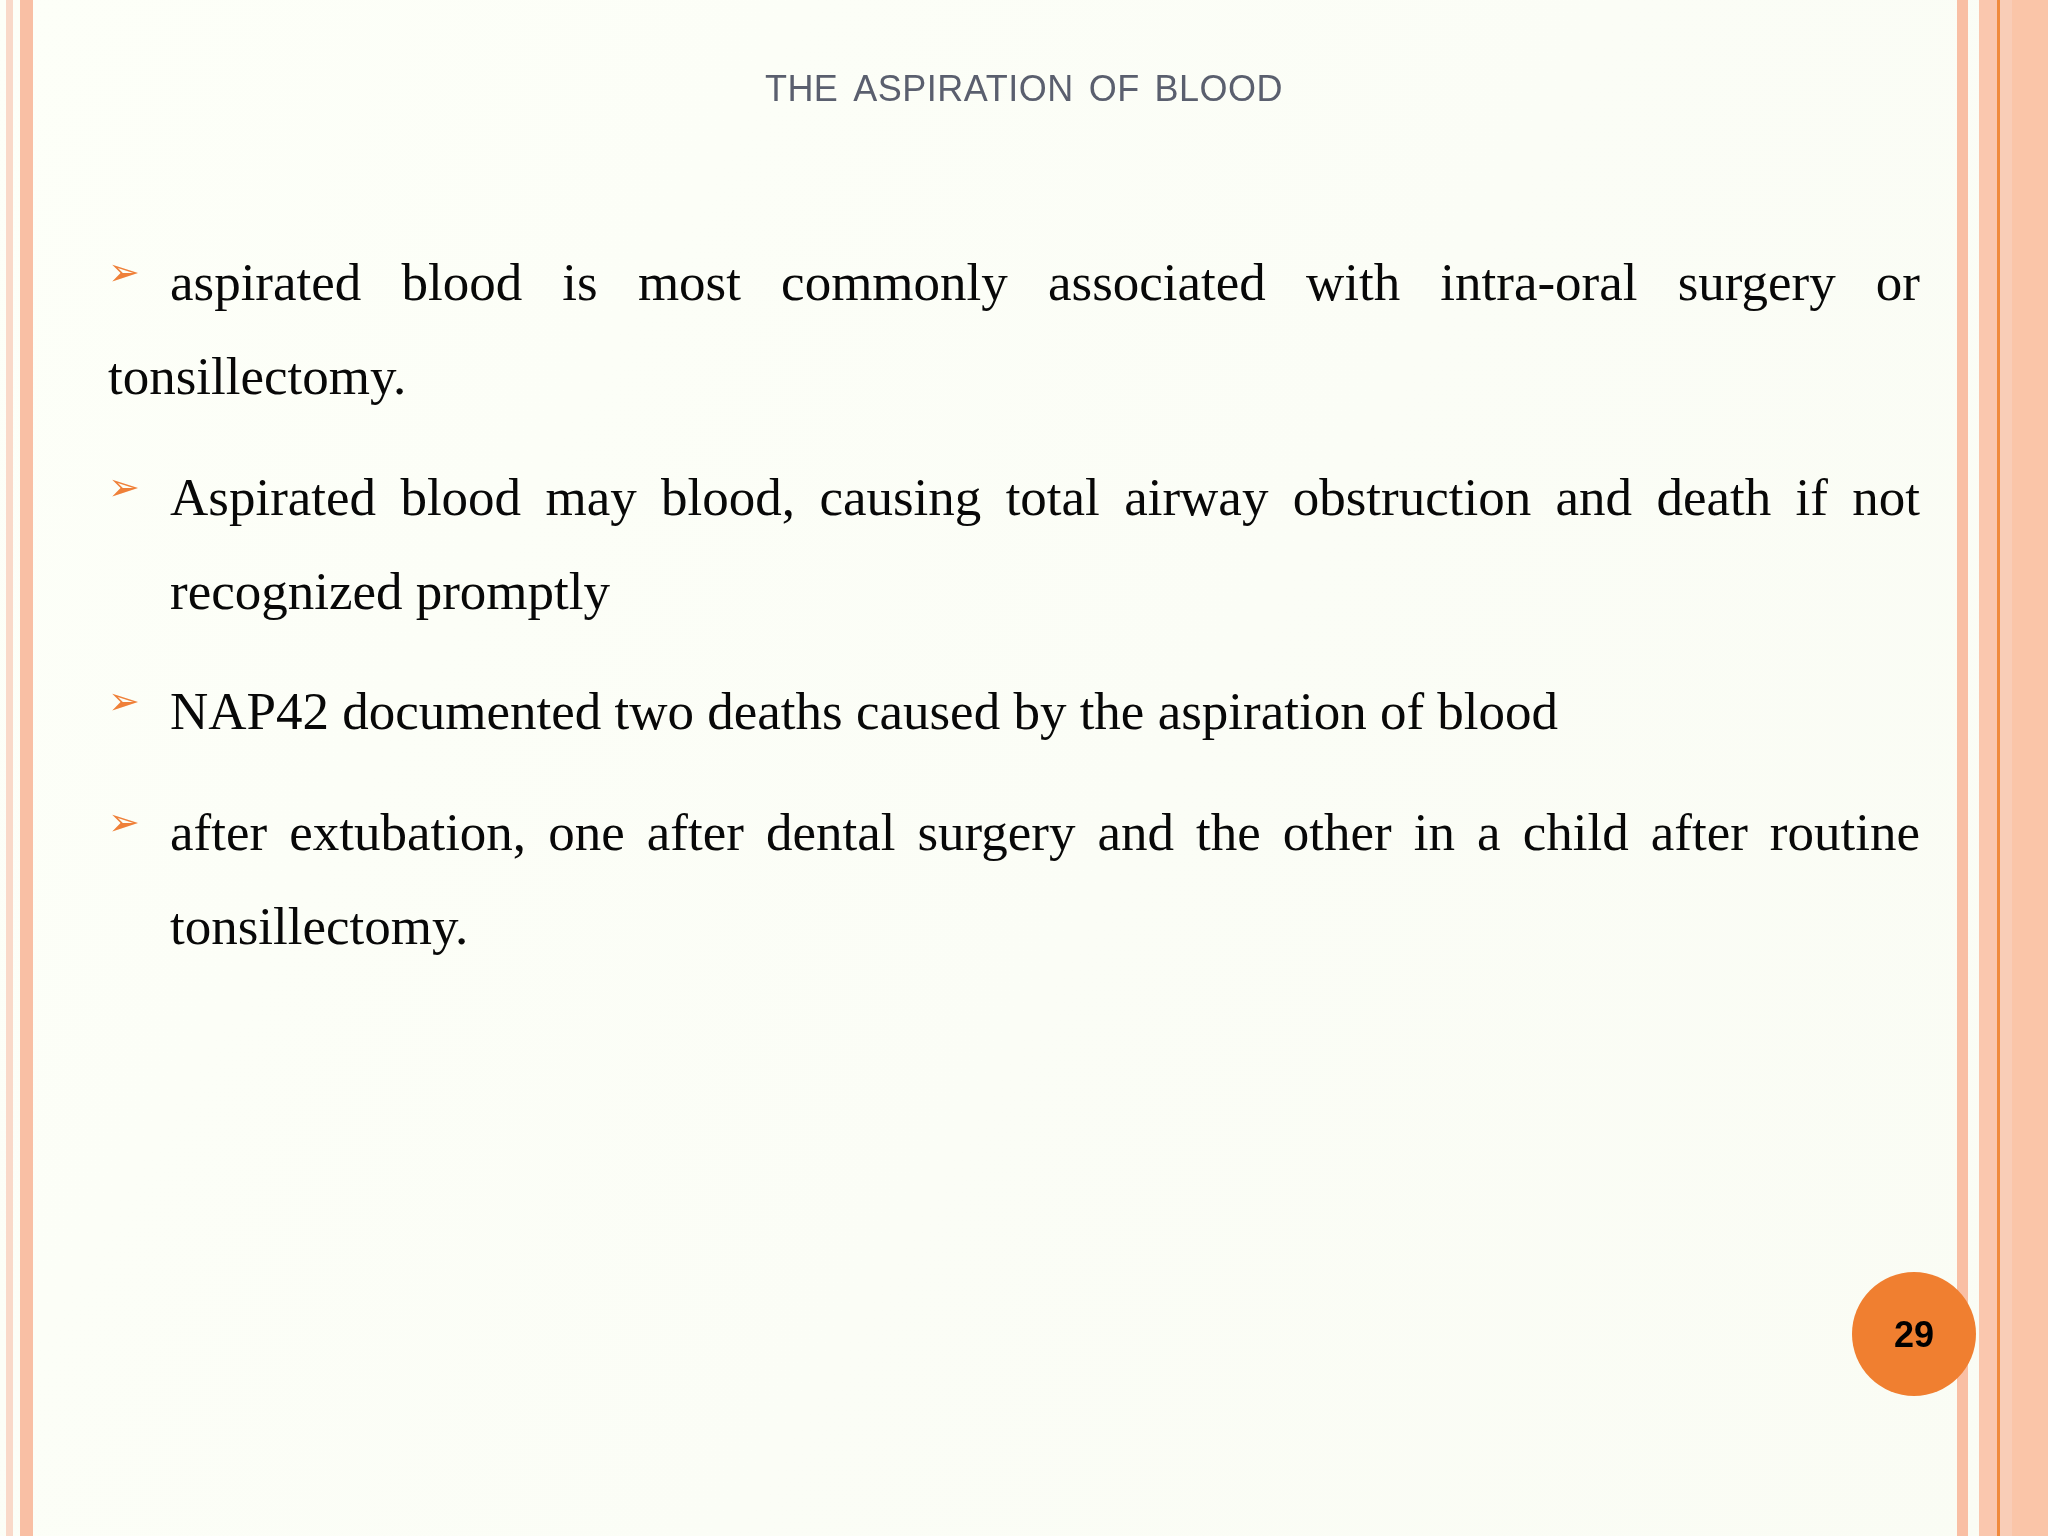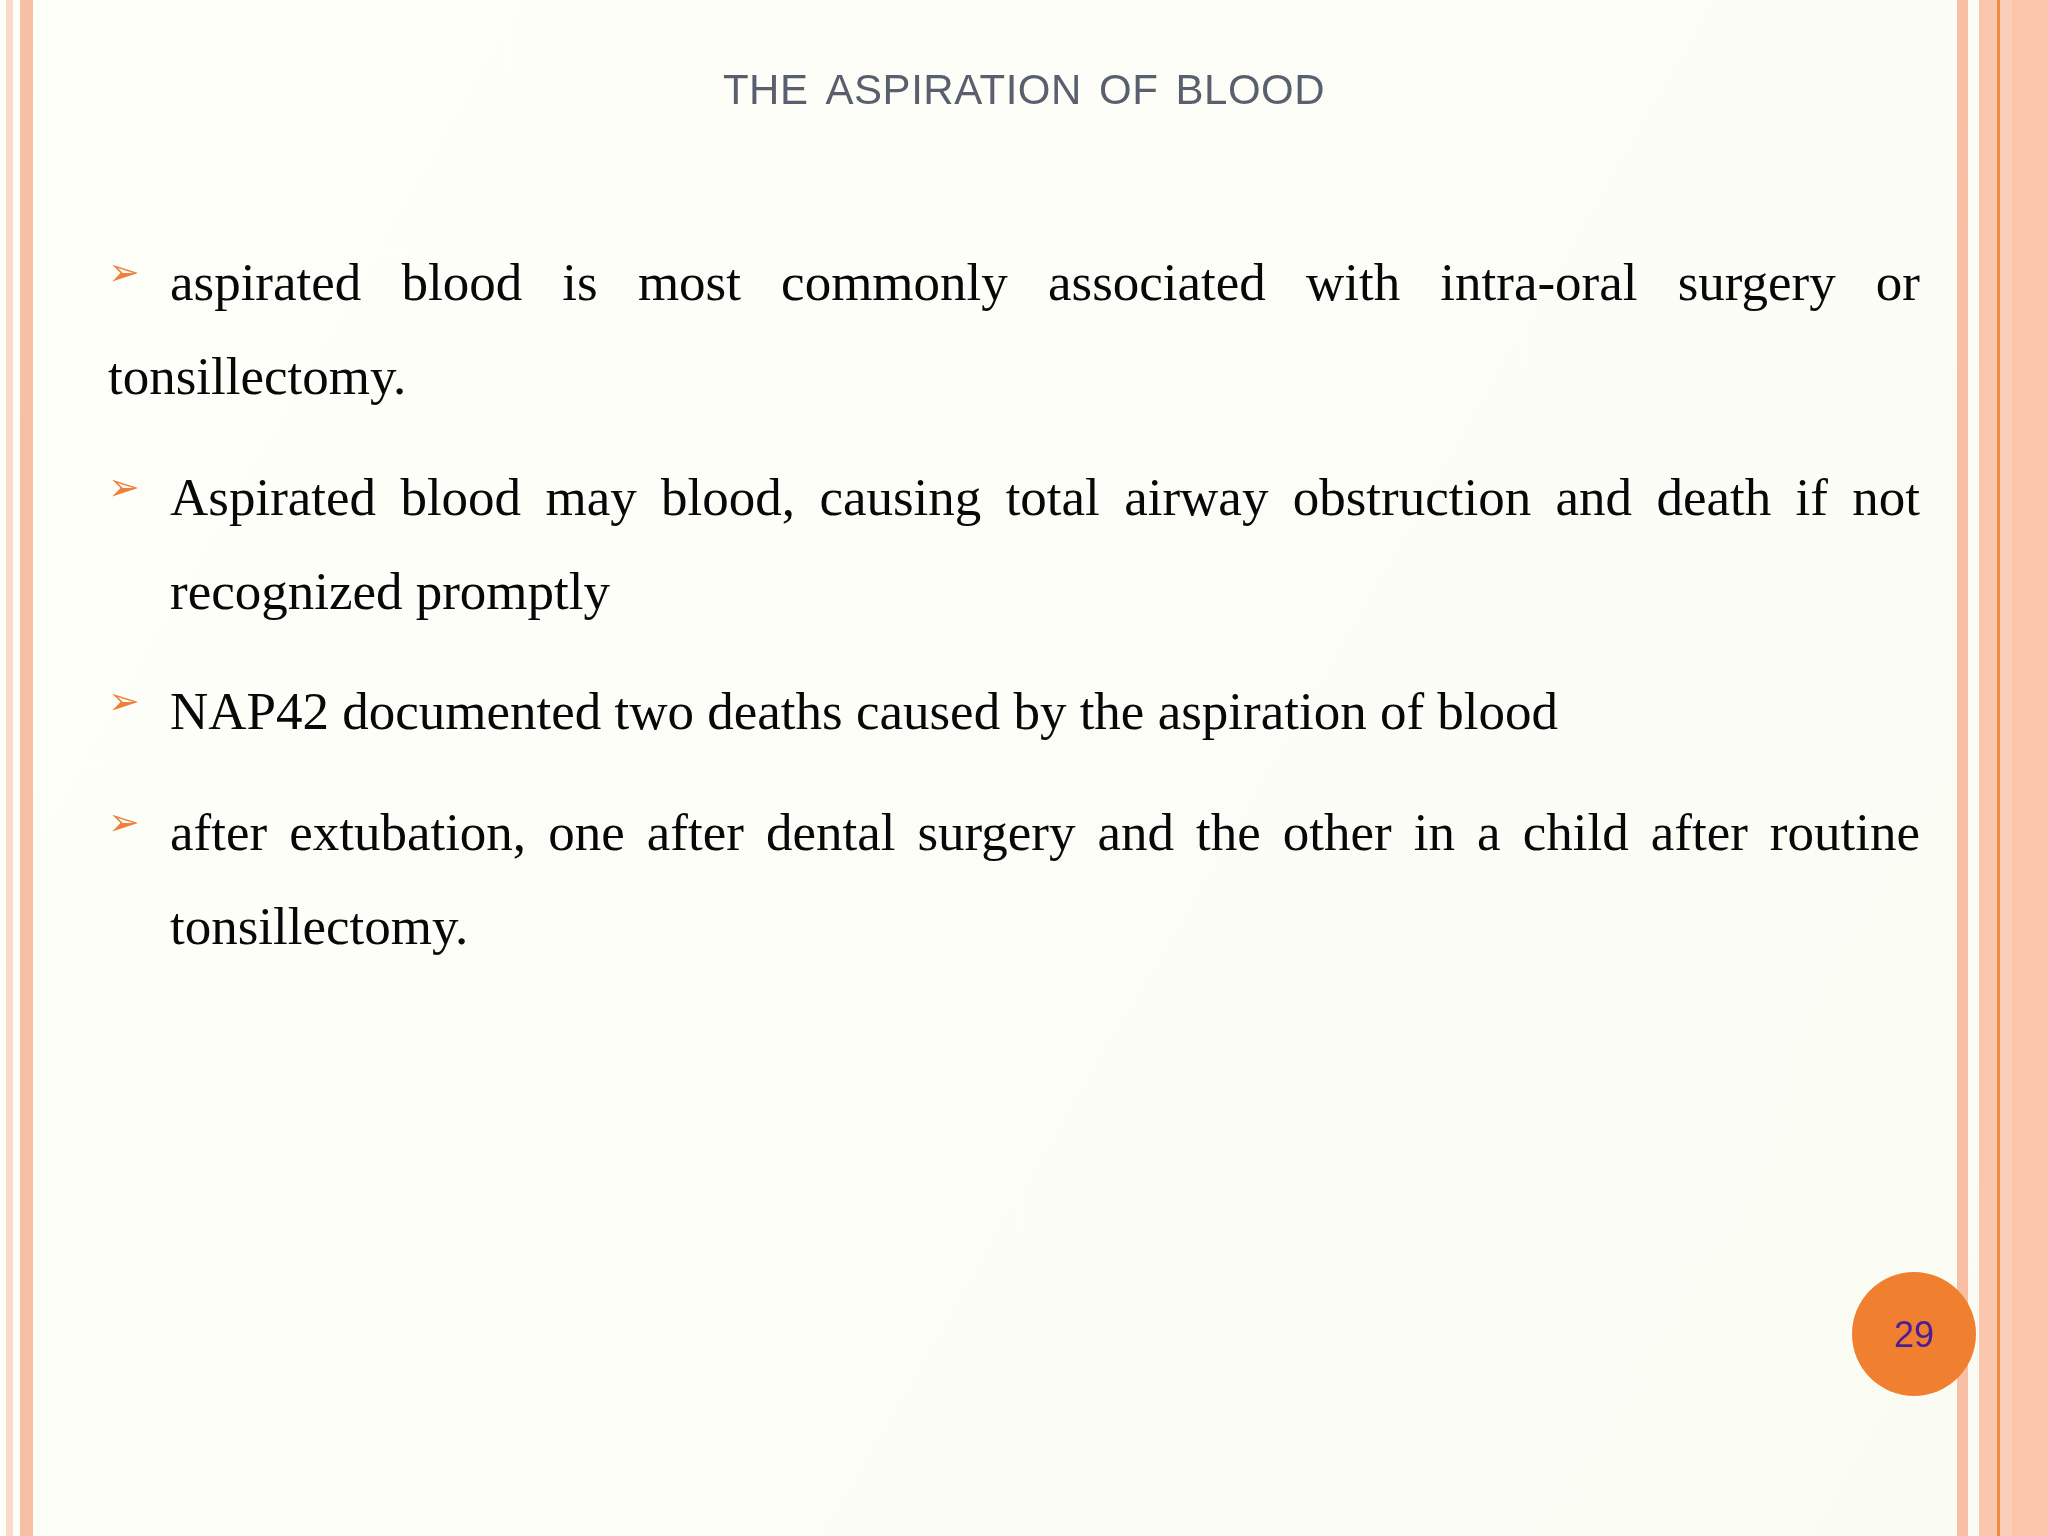--- a/index.html
+++ b/index.html
@@ -39,21 +39,21 @@
     top: 28px;
     height: 110px;
     display: flex;
     align-items: center;
     justify-content: center;
   }
   #slide-title {
     font-family: "Liberation Sans", sans-serif;
     color: #5a5f6e;
     font-weight: 400;
-    font-size: 60px;
+    font-size: 52px;
     letter-spacing: 0.5px;
     white-space: nowrap;
     font-variant: small-caps;
     text-transform: lowercase;
   }
   #slide-title::first-letter {
     font-size: 100%;
   }
 
   
@@ -112,22 +112,22 @@
     background: #f07f30;
     right: 72px;
     top: 1272px;
     display: flex;
     align-items: center;
     justify-content: center;
     z-index: 5;
   }
   #page-number {
     font-family: "Liberation Sans", sans-serif;
-    color: #4c1d95;
-    font-weight: normal;
+    color: #000000;
+    font-weight: bold;
     font-size: 36px;
     line-height: 1;
     position: relative;
     top: 1px;
   }
 </style>
 </head>
 <body>
 
 <div id="slide">

